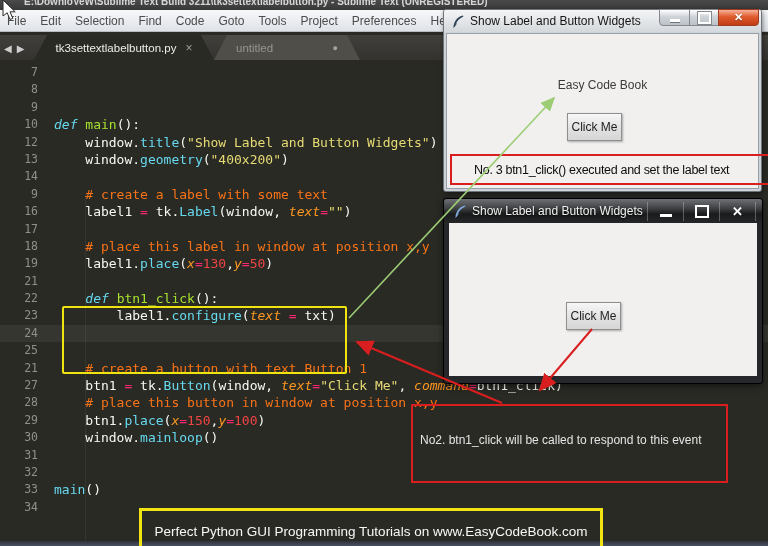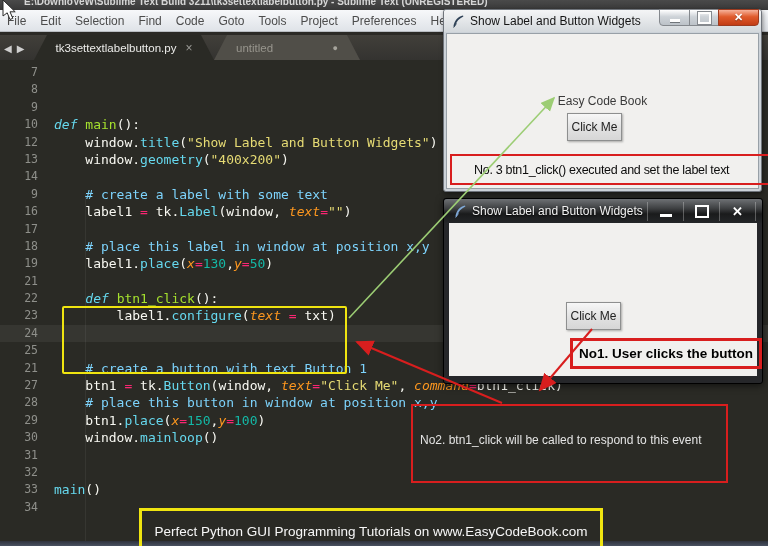--- a/index.html
+++ b/index.html
@@ -27,38 +27,38 @@
   
   .editor{position:absolute;left:0;top:60px;width:768px;height:486px;background:#2a2a25;overflow:hidden;}
   .code-lines{position:absolute;left:0;top:4px;width:768px;}
   .code-row{display:flex;height:17.4px;}
   .code-row.current{background:rgba(255,255,255,0.06);}
   .gut{flex:none;width:38px;text-align:right;color:#8f908b;font:11.5px/17.4px "DejaVu Sans Mono",monospace;}
   .code{margin-left:16px;font:13px/17.4px "DejaVu Sans Mono",monospace;white-space:pre;color:#f8f8f2;}
   .indent-guide{position:absolute;left:85px;top:134px;width:1px;height:347px;background:rgba(255,255,255,0.06);}
   .tk-pln{color:#f8f8f2}.tk-kw{color:#f92672}.tk-st{color:#66d9ef;font-style:italic}
   .tk-fn{color:#a6e22e}.tk-cy{color:#66d9ef}.tk-str{color:#e6db74}
-  .tk-num{color:#14b8a6}.tk-par{color:#fd971f;font-style:italic}.tk-com{color:#7dd3fc}
+  .tk-num{color:#ef4444}.tk-par{color:#fd971f;font-style:italic}.tk-com{color:#f97316}
   .bottom-edge{position:absolute;left:0;bottom:0;width:768px;height:5px;
                background:linear-gradient(#2e323c,#495161);}
 
   
   .ybox1{position:absolute;left:62px;top:306px;width:281px;height:64px;border:2px solid #efe410;border-radius:2px;}
   .banner{position:absolute;left:139px;top:508px;width:458px;height:41px;border:3px solid #efe410;
           display:flex;align-items:center;justify-content:center;color:#f7f7f7;font-size:13.5px;white-space:nowrap;}
   .rbox-cmd{position:absolute;left:411px;top:404px;width:313px;height:75px;border:2px solid #d81e1e;box-sizing:content-box;}
   .rbox-cmd span{position:absolute;left:7px;top:27px;color:#e4e4e4;font-size:12px;white-space:nowrap;}
 
   
   .tkwin1{position:absolute;left:443px;top:9px;width:317px;height:181px;background:#ccd2d8;
           border:1px solid #6f747b;border-radius:3px;box-shadow:1px 2px 5px rgba(0,0,0,.45);}
   .tb1{height:22px;display:flex;align-items:center;gap:6px;padding-left:8px;
        background:linear-gradient(#f4f5f6,#d3d8dc);border-radius:2px 2px 0 0;font-size:12px;color:#141414;}
   .client1{position:absolute;left:2px;top:23px;right:2px;bottom:2px;background:#f1f0ee;border:1px solid #98a0a7;box-sizing:border-box;}
-  .tklabel1{position:absolute;left:0;top:44px;width:100%;text-align:center;font-size:12px;color:#3a3a3a;margin-top:16px;}
+  .tklabel1{position:absolute;left:0;top:44px;width:100%;text-align:center;font-size:12px;color:#3a3a3a;}
   .tkbtn{position:absolute;width:53px;height:26px;display:flex;align-items:center;justify-content:center;
          background:linear-gradient(#f7f7f7,#e0e0e0 60%,#d6d6d6);border:1px solid #8e8f8f;
          box-shadow:1px 1px 2px rgba(0,0,0,.3);font-size:12px;color:#222;}
   .btn1{left:120px;top:79px;}
   .rbox-win1{position:absolute;left:3px;top:120px;width:296px;height:27px;border:2px solid #d81e1e;
              display:flex;align-items:center;padding-left:22px;box-sizing:content-box;
              font-size:12.5px;letter-spacing:-0.3px;color:#0c0c0c;white-space:nowrap;}
   .caption1{position:absolute;top:-1px;right:2px;display:flex;}
   .cb{height:17px;display:flex;align-items:center;justify-content:center;border:1px solid #84888d;
       background:linear-gradient(#ffffff,#ced3d8 45%,#bcc2c8);box-sizing:border-box;}
@@ -290,23 +290,20 @@
         </div>
       <div class="cb2">
           <span class="g2-max"></span>
         </div>
       <div class="cb2">
           <span class="x2">✕</span>
         </div>
     </div>
     <div class="client2">
       <div class="tkbtn btn2">Click Me</div>
-      <div class="rbox-win2">
-        <span>No1. User clicks the button</span>
-      </div>
     </div>
   </div>
 
   <svg class="arrows" viewBox="0 0 768 546">
     <defs>
       <marker id="ag" markerWidth="11" markerHeight="9" refX="8" refY="4" orient="auto">
         <path d="M0,0 L9,4 L0,8 Z" fill="#9ccd74"></path>
       </marker>
       <marker id="ar" markerWidth="11" markerHeight="9" refX="8" refY="4" orient="auto">
         <path d="M0,0 L9,4 L0,8 Z" fill="#d81e1e"></path>

